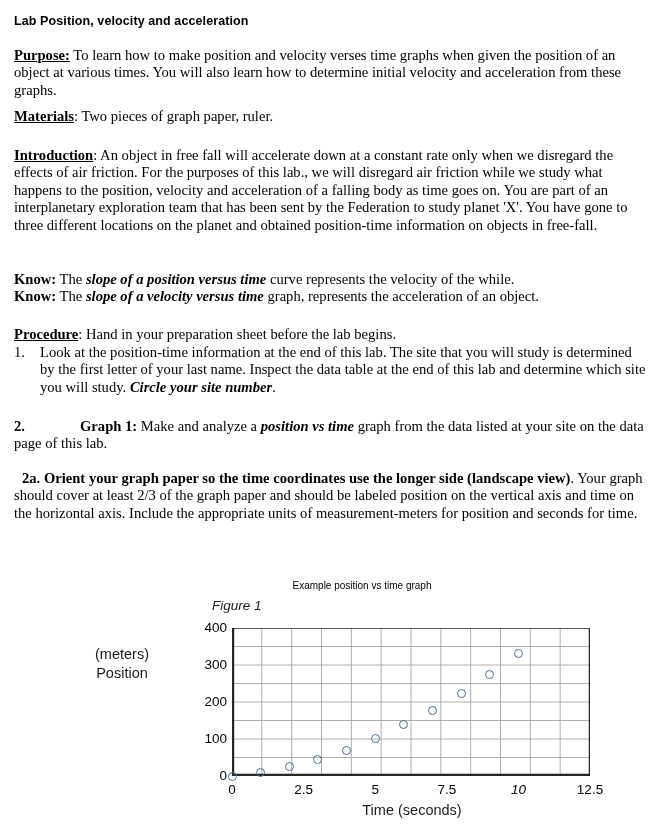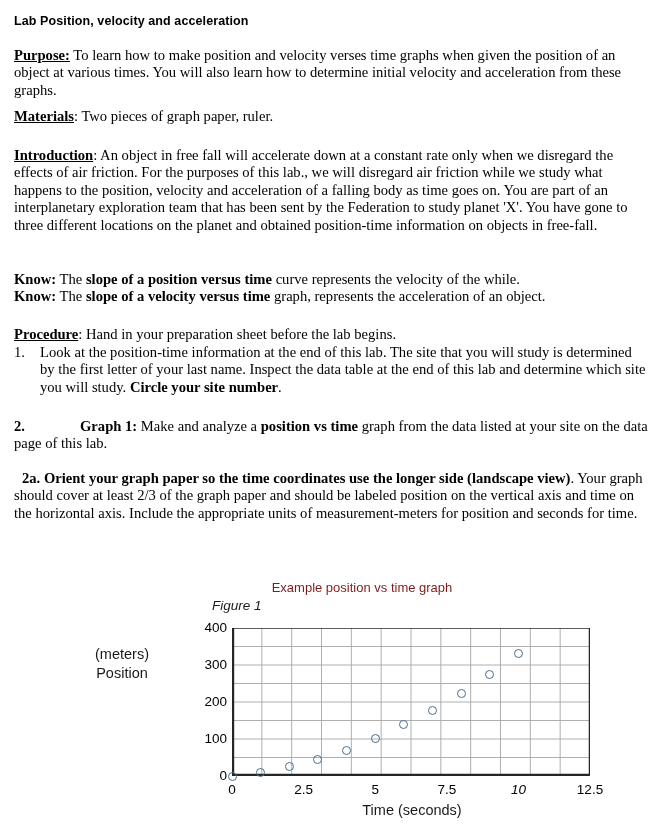--- a/index.html
+++ b/index.html
@@ -42,20 +42,21 @@
   }
   .u-bold {
     font-weight: bold;
     text-decoration: underline;
   }
   .b {
     font-weight: bold;
   }
   .bi {
     font-weight: bold;
+    font-style: italic;
   }
 
   #purpose   { left: 14px; top: 47px;  width: 622px; }
   #materials { left: 14px; top: 108px; width: 622px; }
   #intro     { left: 14px; top: 147px; width: 634px; }
   #know1     { left: 14px; top: 271px; width: 634px; }
   #know2     { left: 14px; top: 288px; width: 634px; }
   #procedure { left: 14px; top: 326px; width: 634px; }
 
   .numlist {
@@ -103,22 +104,22 @@
     width: 667px;
     height: 261px;
     font-family: "Liberation Sans", sans-serif;
   }
   .chart-title {
     position: absolute;
     left: 212px;
     top: 10px;
     width: 300px;
     text-align: center;
-    font-size: 13px;
-    color: #7f1d1d;
+    font-size: 10px;
+    color: #000000;
   }
   .chart-figure {
     position: absolute;
     left: 212px;
     top: 28px;
     width: 300px;
     font-size: 13.5px;
     font-style: italic;
     color: #1a1a1a;
   }

